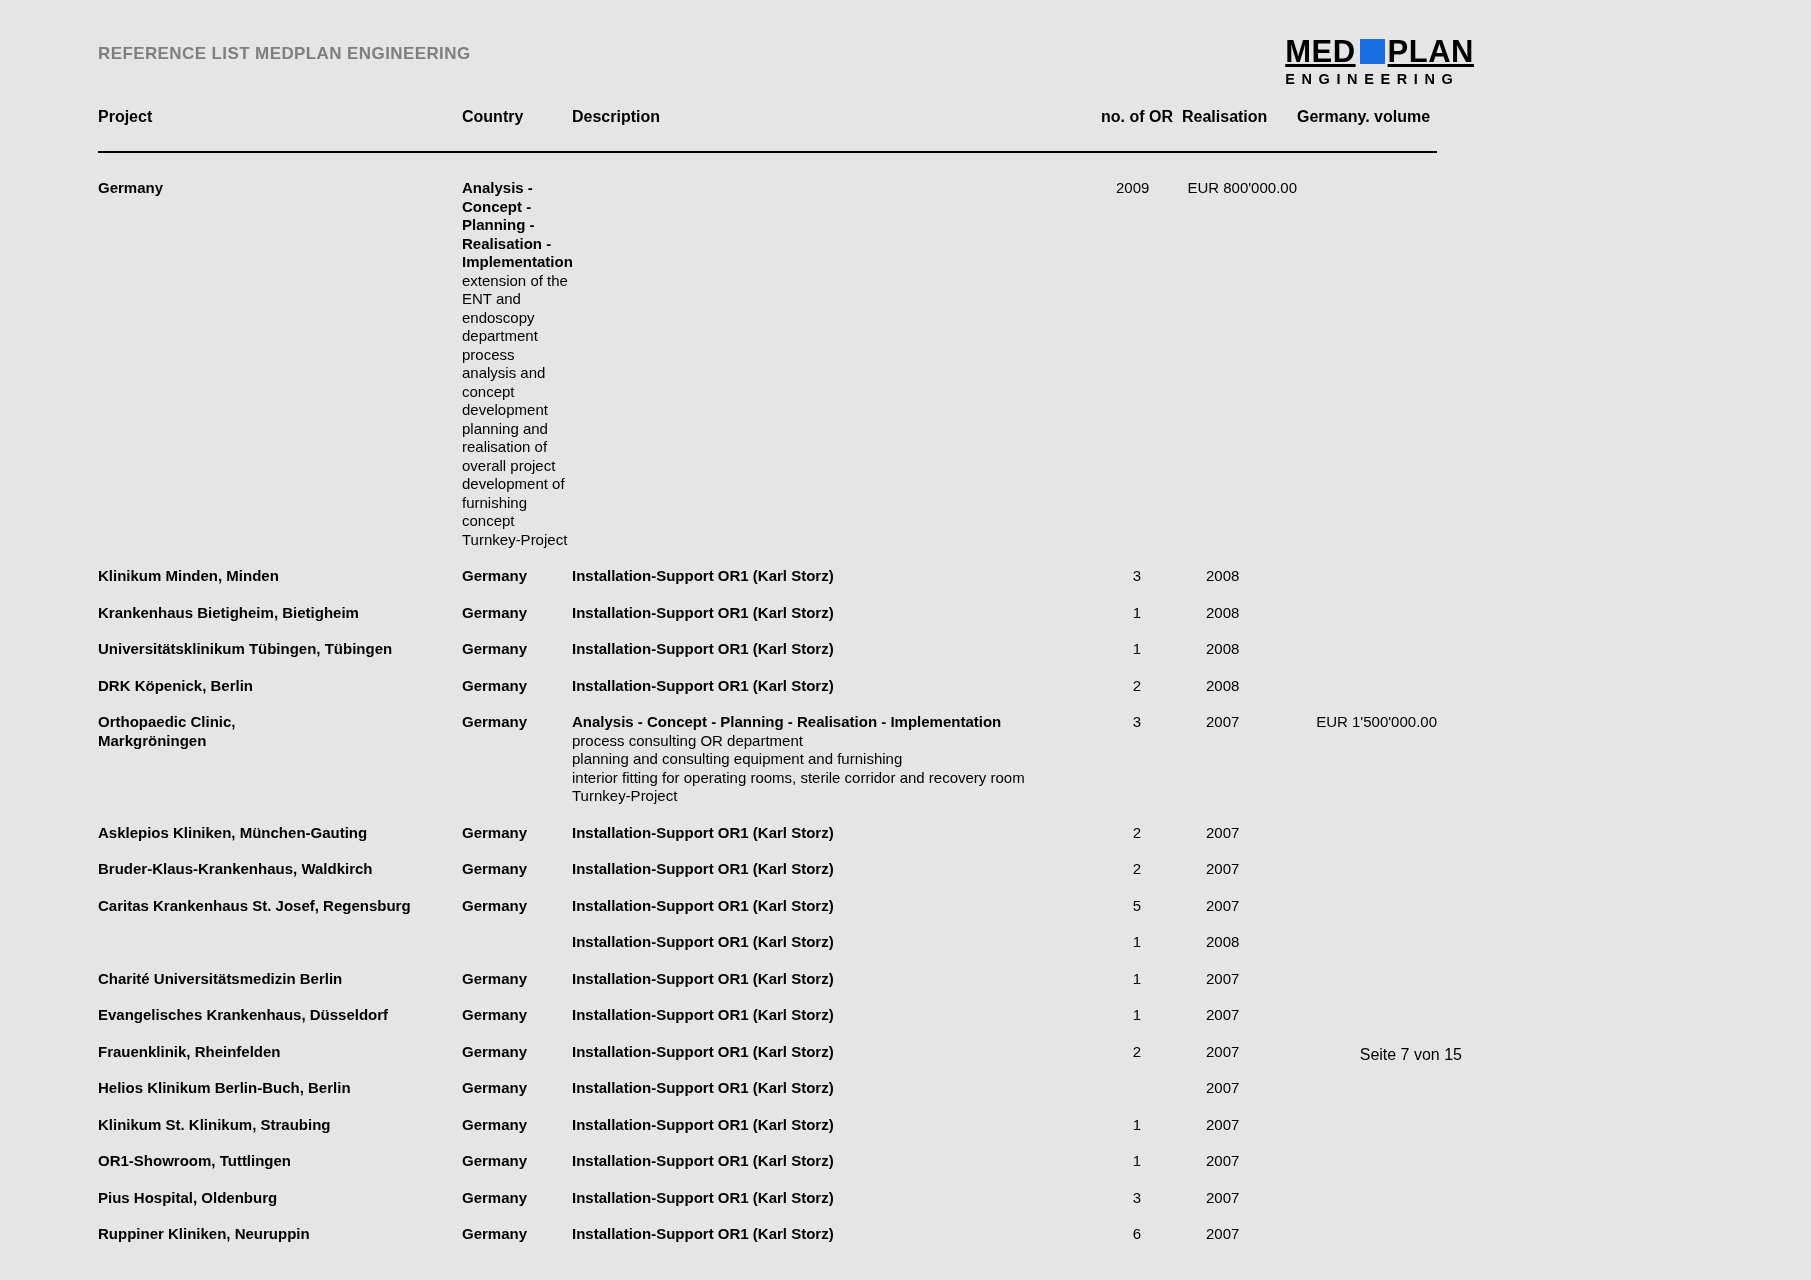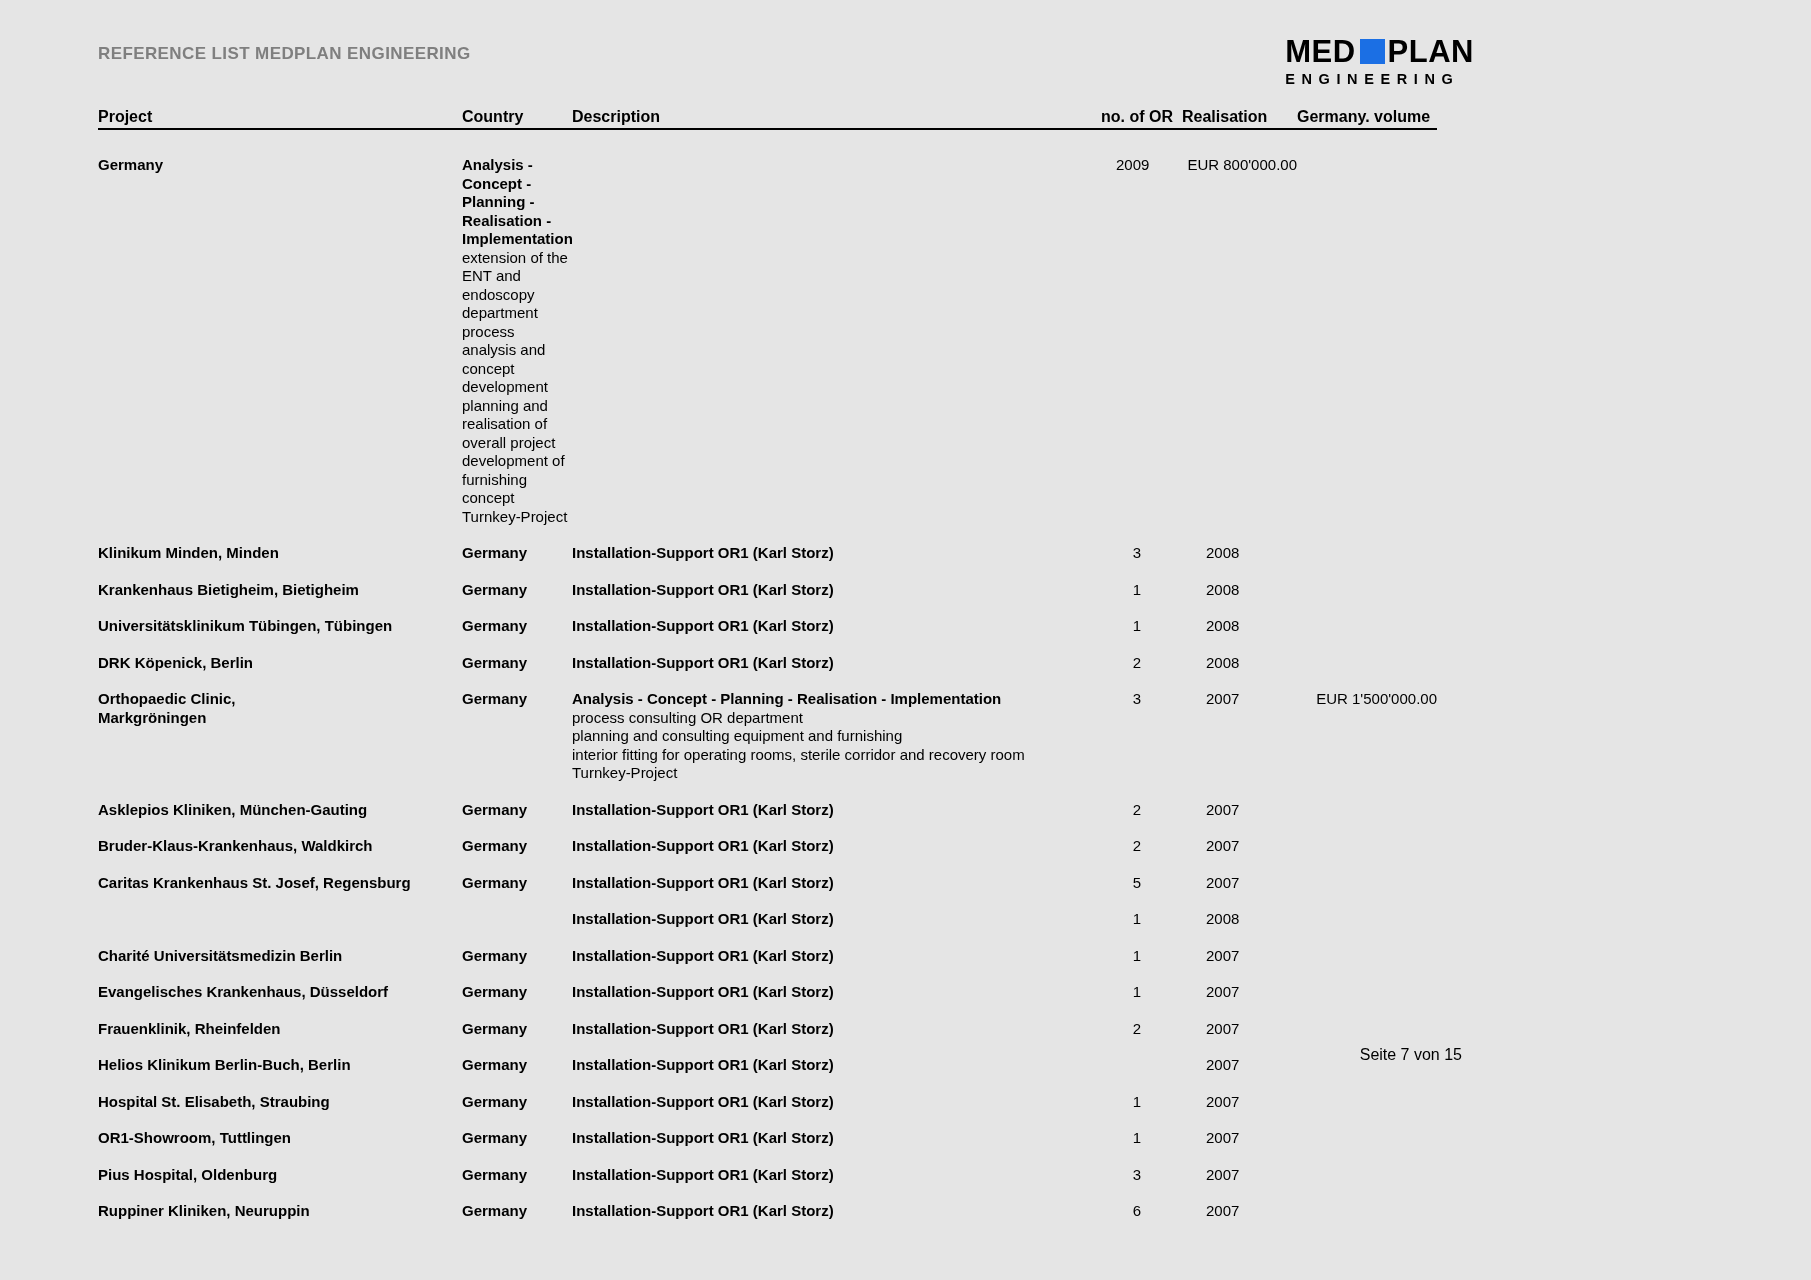--- a/index.html
+++ b/index.html
@@ -28,20 +28,21 @@
   .logo { position: absolute; right: 337px; top: 36px; text-align: left; }
   .logo-top {
     display: flex;
     align-items: center;
     font-weight: 900;
     font-size: 31px;
     letter-spacing: 0.5px;
     line-height: 1;
     color: #000;
     white-space: nowrap;
+    text-decoration: underline;
   }
   .logo-square {
     width: 25px;
     height: 25px;
     background: var(--logo-blue, #1b6fe4);
     display: inline-block;
     margin: 0 3px 0 4px;
   }
   .logo-sub {
     font-weight: bold;
@@ -53,21 +54,21 @@
 
   
   .table { position: absolute; left: 98px; top: 108px; width: 1339px; }
   .thead, .trow {
     display: grid;
     grid-template-columns: 364px 110px 520px 90px 115px 140px;
   }
   .thead {
     font-weight: bold;
     font-size: 16px;
-    padding-bottom: 2px;
+    padding-bottom: 25px;
     border-bottom: 2px solid #000000;
   }
   .th { text-align: left; }
   .th-or { text-align: center; }
   .tbody {
     display: flex;
     flex-direction: column;
     row-gap: 18px;
     padding-top: 26px;
     font-size: 15px;
@@ -289,21 +290,21 @@
     <div class="cell desc">
       <div class="desc-title">Installation-Support OR1 (Karl Storz)</div>
       <div class="desc-lines"></div>
     </div>
     <div class="cell orcount"></div>
     <div class="cell realisation">2007</div>
     <div class="cell volume"></div>
   </div>
 
   <div class="trow">
-    <div class="cell project">Hospital St. Elisabeth, Straubing</div>
+    <div class="cell project">Klinikum St. Klinikum, Straubing</div>
     <div class="cell country">Germany</div>
     <div class="cell desc">
       <div class="desc-title">Installation-Support OR1 (Karl Storz)</div>
       <div class="desc-lines"></div>
     </div>
     <div class="cell orcount">1</div>
     <div class="cell realisation">2007</div>
     <div class="cell volume"></div>
   </div>
 

